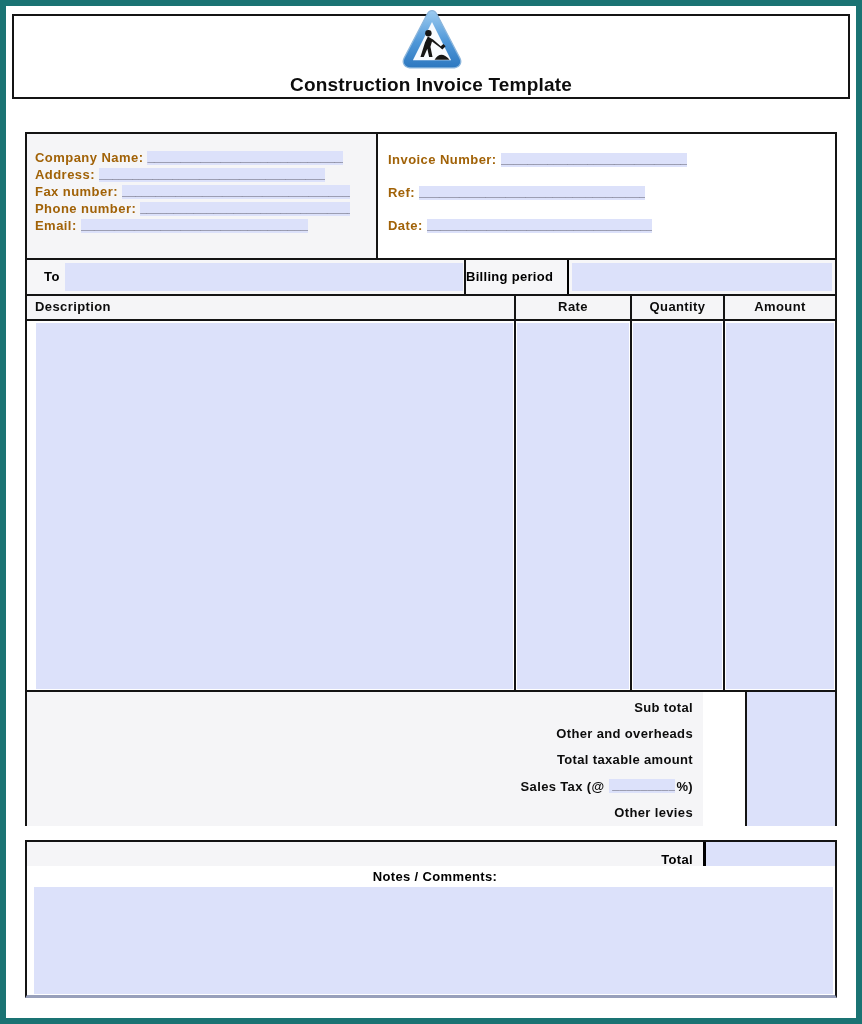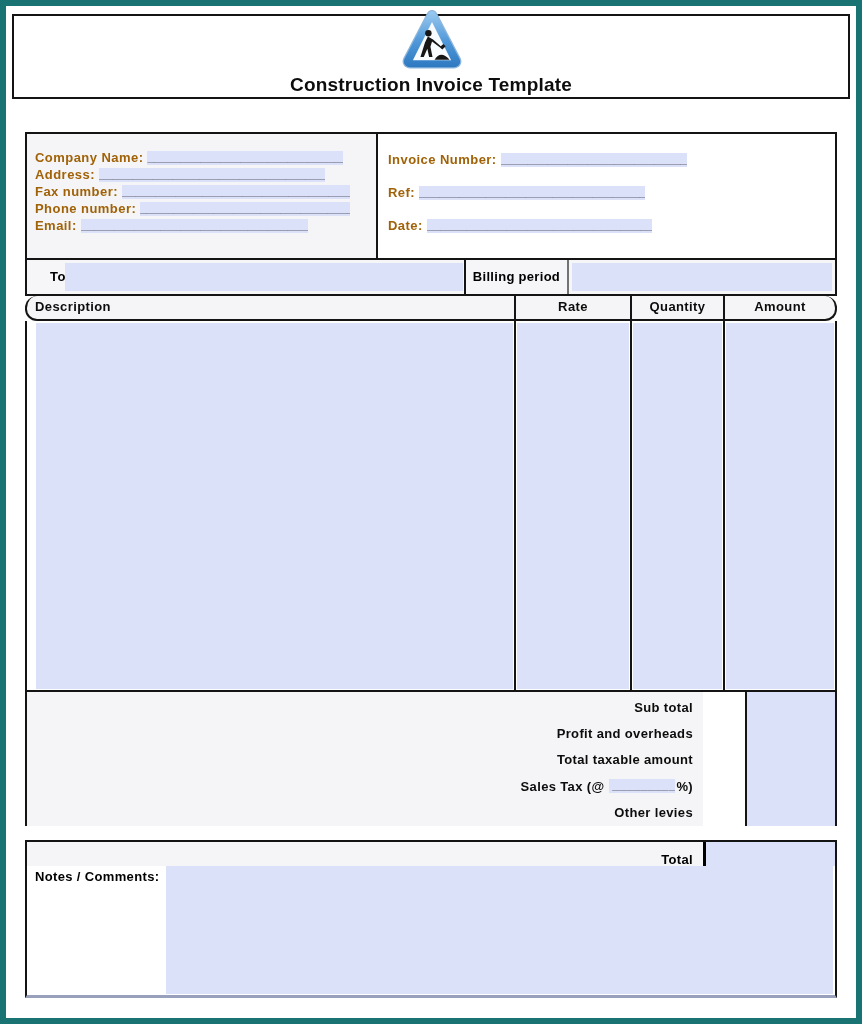--- a/index.html
+++ b/index.html
@@ -23,30 +23,30 @@
   .frow-r { margin-bottom:17px; }
   .lbl { font-size:13px; font-weight:bold; letter-spacing:.45px; color:#a16207; }
   .blank { display:inline-block; vertical-align:-3px; height:14px; line-height:12px; background:#dce1fa;
            overflow:hidden; color:#5f5f6e; font-size:12px; font-weight:bold; white-space:nowrap; margin-left:4px; }
   .w196{width:196px} .w226{width:226px} .w228{width:228px} .w210{width:210px} .w227{width:227px}
   .w186{width:186px} .w225{width:225px} .w66{width:66px; vertical-align:-2px; margin:0 1px;}
 
   
   .torow { top:260px; height:36px; border-left:2px solid #141414; border-right:2px solid #141414;
            border-bottom:2px solid #141414; background:#f6f6f8; }
-  .to-label { position:absolute; left:14px; top:0; width:26px; height:100%; line-height:33px; padding-left:9px;
+  .to-label { position:absolute; left:8px; top:0; width:26px; height:100%; line-height:33px; padding-left:9px;
               font-weight:bold; font-size:13px; letter-spacing:.4px; }
   .to-field { position:absolute; left:38px; top:3px; width:398px; height:28px; background:#dce1fa; }
   .billing { position:absolute; left:437px; top:0; width:105px; height:100%; border-left:2px solid #141414;
-             border-right:2px solid #737373; text-align:center; line-height:33px; font-weight:bold; font-size:13px; letter-spacing:.3px; background:#f6f6f8; }
+             border-right:2px solid #000000; text-align:left; line-height:33px; font-weight:bold; font-size:13px; letter-spacing:.3px; background:#f6f6f8; }
   .billing-field { position:absolute; left:545px; top:3px; right:3px; height:28px; background:#dce1fa; }
 
   
   .thead { top:296px; height:25px; border-left:2px solid #141414; border-right:2px solid #141414;
-           border-bottom:2px solid #141414; background:#f5f5f7; display:flex;border-radius:12px; }
+           border-bottom:2px solid #141414; background:#f5f5f7; display:flex; }
   .th { font-size:13px; font-weight:bold; line-height:22px; letter-spacing:.4px; color:#0c0c0c; }
   .c1 { width:487px; padding-left:8px; }
   .c2 { width:116px; border-left:2px solid #141414; text-align:center; }
   .c3 { width:93px; border-left:2px solid #141414; text-align:center; }
   .c4 { flex:1; border-left:2px solid #141414; text-align:center; }
 
   
   .tbody { top:321px; height:369px; border-left:2px solid #141414; border-right:2px solid #141414;
            background:#ffffff; display:flex; }
   .bcol { display:flex; flex-direction:column; }
@@ -66,21 +66,21 @@
   .totalrow-left { width:676px; text-align:right; padding-right:10px; line-height:35px;
                    font-weight:bold; font-size:13px; letter-spacing:.35px; }
   .totalrow-amt { flex:1; background:#dce1fa; border-left:3px solid #000; }
 
   
   .footer { top:866px; height:132px; border-left:2px solid #141414; border-right:2px solid #141414;
             border-bottom:3px solid #98a0bb; background:#fff; display:flex; }
   .sig { width:308px; border-right:2px solid #141414; display:flex; flex-direction:column; }
   .sig-label { padding:3px 0 2px 8px; font-size:13px; font-weight:bold; letter-spacing:.35px; }
   .sig-fill { flex:1; margin:0 1px 1px 1px; background:#dce1fa; }
-  .notes { flex:1; display:flex; flex-direction:row;text-align:center; }
+  .notes { flex:1; display:flex; flex-direction:column;text-align:center; }
   .notes-label { padding:3px 0 3px 8px; font-size:13px; font-weight:bold; letter-spacing:.35px; }
   .notes-fill { flex:1; margin:0 2px 1px 7px; background:#dce1fa; }
 </style>
 </head>
 <body>
 
 <div class="page">
   <div class="frame"></div>
 
   <div class="header-box"></div>
@@ -156,21 +156,21 @@
       <div class="cell-fill"></div>
     </div>
     <div class="bcol c4">
       <div class="cell-fill"></div>
     </div>
   </div>
 
   <div class="sec totals">
     <div class="totals-left">
       <div class="trow">Sub total</div>
-      <div class="trow">Profit and overheads</div>
+      <div class="trow">Other and overheads</div>
       <div class="trow">Total taxable amount</div>
       <div class="trow">
         <span>Sales Tax (@ </span><span class="blank w66">_________</span><span>%)</span>
       </div>
       <div class="trow">Other levies</div>
     </div>
     <div class="totals-amt"></div>
   </div>
 
   <div class="sec totalrow">

